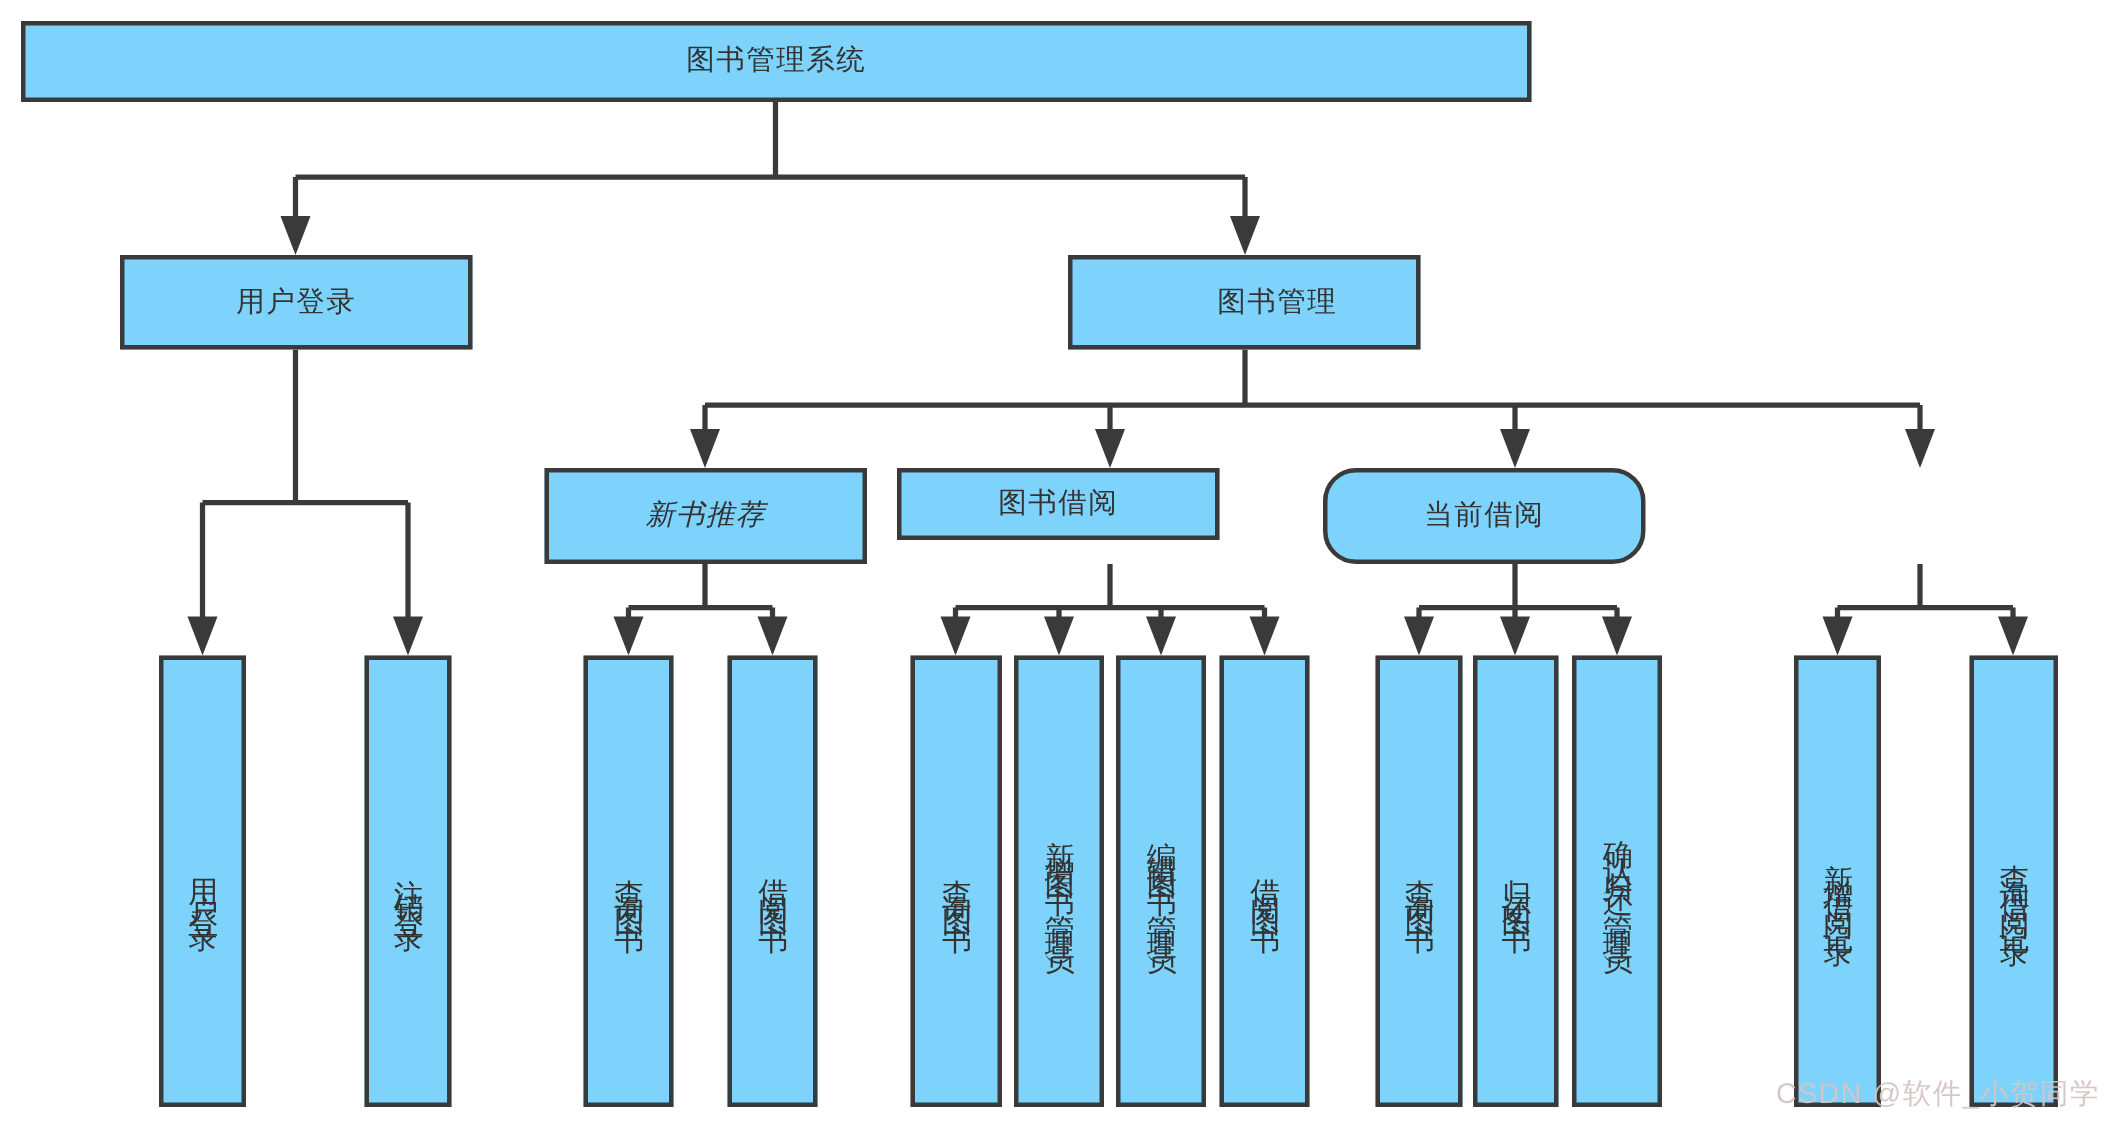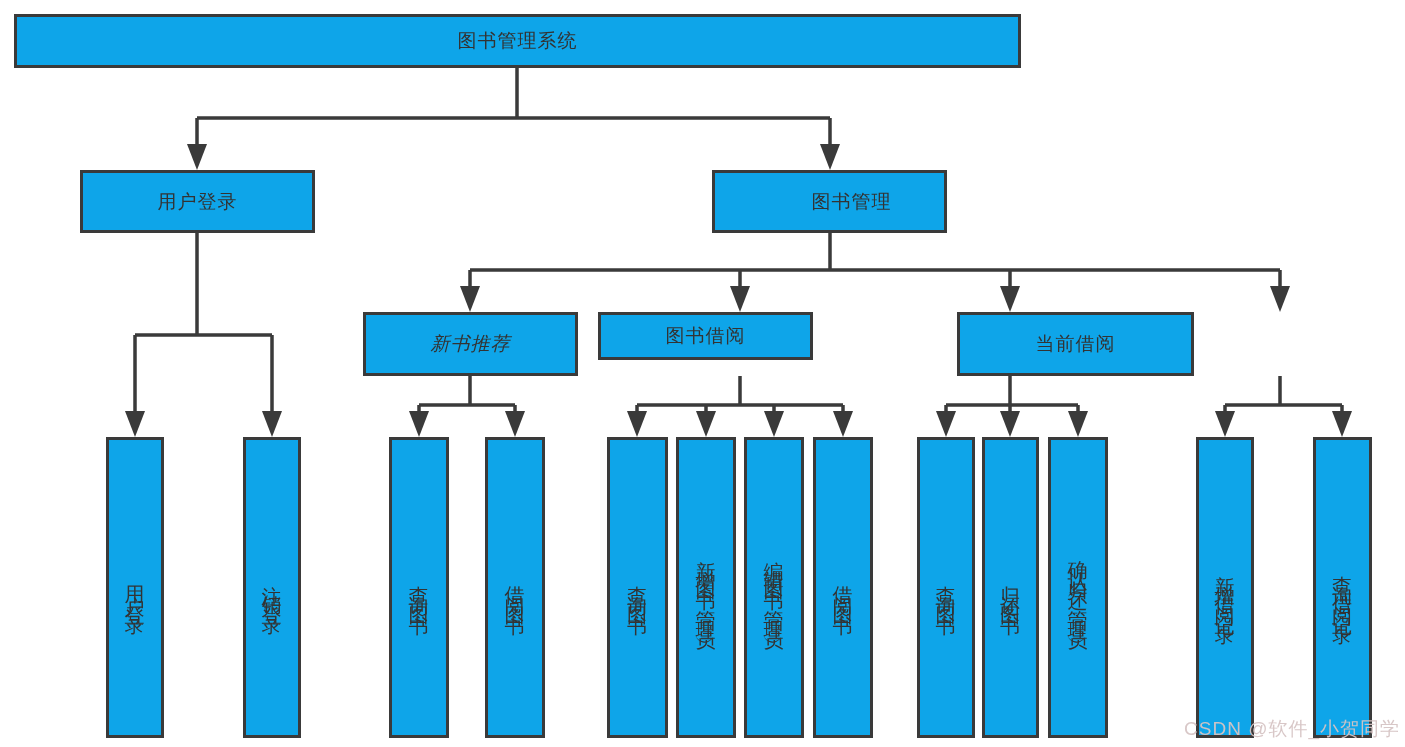--- a/index.html
+++ b/index.html
@@ -4,39 +4,39 @@
 <style>
   html,body { margin:0; padding:0; background:#ffffff; }
   .stage {
     position:relative; width:1405px; height:747px;
     background:#ffffff; overflow:hidden;
     font-family:"Liberation Sans", sans-serif; color:#333333;
   }
   .connector-layer { position:absolute; left:0; top:0; width:1405px; height:747px; }
   .node {
     position:absolute; box-sizing:border-box;
-    border:3px solid #3a3a3a; background:#0ea5e9;
+    border:3px solid #3a3a3a; background:#7dd3fc;
     display:flex; align-items:center; justify-content:center;
     font-size:19px; letter-spacing:1px; text-align:center;
     line-height:1.25;
   }
   .vnode {
     writing-mode:vertical-rl; text-orientation:mixed;
     font-size:20px; letter-spacing:10px; line-height:1;
     padding-top:4px;
   }
   
   .n-root   { left:14px;  top:14px;  width:1007px; height:54px; }
   
   .n-l1a    { left:80px;  top:170px; width:235px; height:63px; }
   .n-l1b    { left:712px; top:170px; width:235px; height:63px;padding-left:44px; }
   
   .n-l2a    { left:363px;  top:312px; width:215px; height:64px;font-style:italic; }
   .n-l2b    { left:598px;  top:312px; width:215px; height:48px; }
-  .n-l2c    { left:957px;  top:312px; width:237px; height:64px; }
+  .n-l2c    { left:882px;  top:312px; width:215px; height:64px;border-radius:22px; }
   .n-l2d    { left:1173px; top:312px; width:215px; height:64px; }
   
   .n-g1c1 { left:106px;  top:437px; width:58px; height:301px; }
   .n-g1c2 { left:243px;  top:437px; width:58px; height:301px; }
   .n-g2c1 { left:389px;  top:437px; width:60px; height:301px; }
   .n-g2c2 { left:485px;  top:437px; width:60px; height:301px; }
   .n-g3c1 { left:607px;  top:437px; width:61px; height:301px; }
   .n-g3c2 { left:676px;  top:437px; width:60px; height:301px; }
   .n-g3c3 { left:744px;  top:437px; width:60px; height:301px; }
   .n-g3c4 { left:813px;  top:437px; width:60px; height:301px; }

